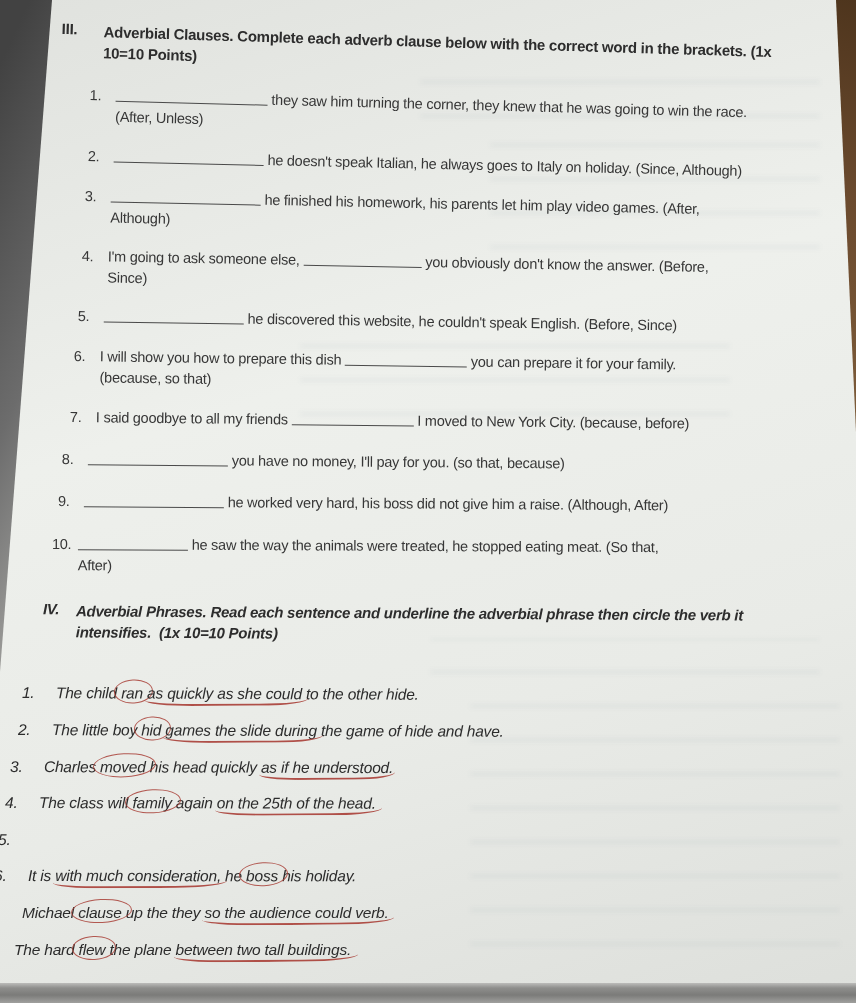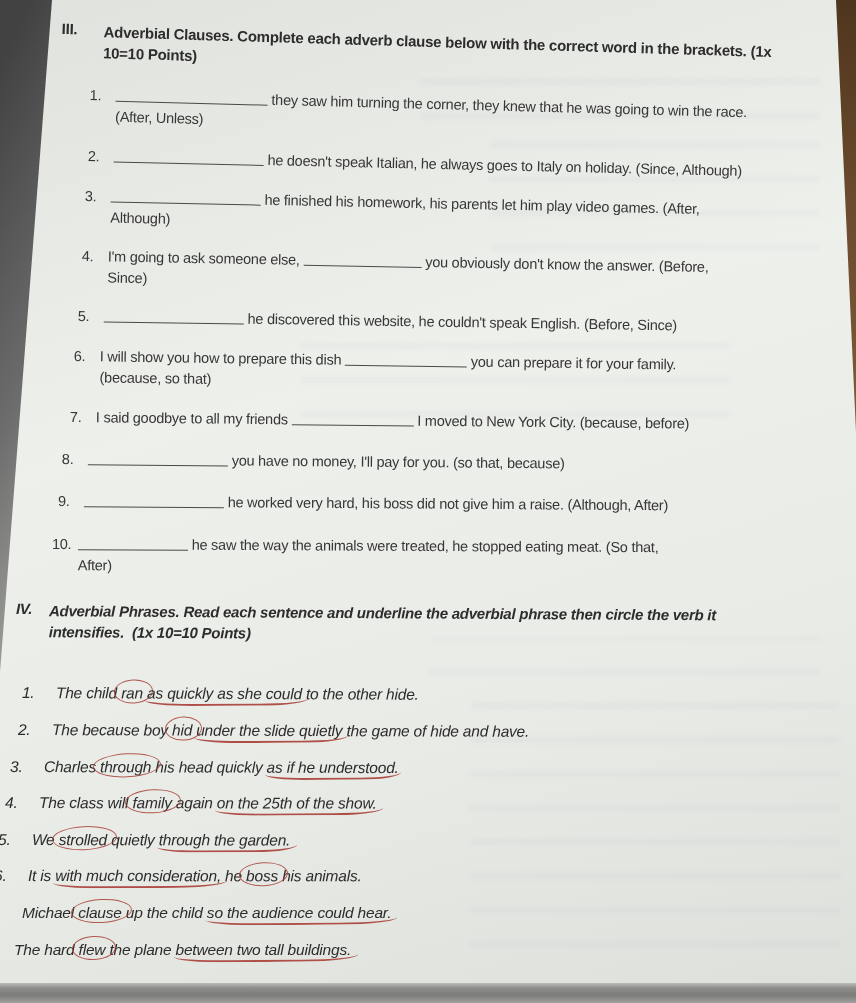--- a/index.html
+++ b/index.html
@@ -18,21 +18,21 @@
     background:repeating-linear-gradient(0deg,
       rgba(255,255,255,0) 0 13px,
       rgba(105,120,135,.09) 13px 19px,
       rgba(255,255,255,0) 19px 34px);
   }
   .content{position:absolute;inset:0;color:#373737;font-size:14.5px;letter-spacing:-0.25px;filter:blur(0.3px);}
   .hdr{position:absolute;display:flex;font-weight:bold;color:#2d2d2d;font-size:15px;transform-origin:0 0;}
   .hdr .num{flex:none;}
   .hdr3 .num{width:42px;}
   .hdr4{font-style:italic;}
-  .hdr4 .num{width:33px;}
+  .hdr4 .num{width:33px;margin-left:27px;}
   .line{white-space:pre;line-height:21px;}
   .item3{position:absolute;display:flex;transform-origin:0 0;line-height:21px;}
   .item3 .num{flex:none;width:26px;}
   .blank{display:inline-block;border-bottom:1.5px solid #4a4a4a;height:13px;vertical-align:-1px;}
   .item4{position:absolute;display:flex;font-style:italic;font-size:15.5px;letter-spacing:-0.2px;color:#2c2c2c;transform-origin:0 0;line-height:22px;}
   .item4 .num{flex:none;width:24px;margin-right:10px;}
   .sent{white-space:pre;position:relative;}
   
   .circ{position:relative;}
   .circ::after{
@@ -162,41 +162,40 @@
       </div>
     </div>
 
     <div id="s4-items">
         <div class="item4" style="left: 22px; top: 682px; transform: rotate(0.25deg);">
           <span class="num">1.</span>
           <span class="sent"><span>The child </span><span class="circ">ran</span><span> </span><span class="redu">as quickly as she could</span><span> to the other hide.</span></span>
         </div>
         <div class="item4" style="left: 18px; top: 719px; transform: rotate(0.2deg);">
           <span class="num">2.</span>
-          <span class="sent"><span>The because boy </span><span class="circ">hid</span><span> </span><span class="redu">under the slide quietly</span><span> the game of hide and have.</span></span>
+          <span class="sent"><span>The little boy </span><span class="circ">hid</span><span> </span><span class="redu">games the slide during</span><span> the game of hide and have.</span></span>
         </div>
         <div class="item4" style="left: 10px; top: 756px; transform: rotate(0.15deg);">
           <span class="num">3.</span>
-          <span class="sent"><span>Charles </span><span class="circ">through</span><span> his head quickly </span><span class="redu">as if he understood</span><span>.</span></span>
+          <span class="sent"><span>Charles </span><span class="circ">moved</span><span> his head quickly </span><span class="redu">as if he understood</span><span>.</span></span>
         </div>
         <div class="item4" style="left: 5px; top: 792px; transform: rotate(0.1deg);">
           <span class="num">4.</span>
-          <span class="sent"><span>The class will </span><span class="circ">family</span><span> again </span><span class="redu">on the 25th of the show.</span></span>
+          <span class="sent"><span>The class will </span><span class="circ">family</span><span> again </span><span class="redu">on the 25th of the head.</span></span>
         </div>
         <div class="item4" style="left: -2px; top: 829px; transform: rotate(0.1deg);">
           <span class="num">5.</span>
-          <span class="sent"><span>We </span><span class="circ">strolled</span><span> quietly </span><span class="redu">through the garden.</span></span>
         </div>
         <div class="item4" style="left: -6px; top: 865px; transform: rotate(0.05deg);">
           <span class="num">6.</span>
-          <span class="sent"><span>It is </span><span class="redu">with much consideration,</span><span> he </span><span class="circ">boss</span><span> his animals.</span></span>
+          <span class="sent"><span>It is </span><span class="redu">with much consideration,</span><span> he </span><span class="circ">boss</span><span> his holiday.</span></span>
         </div>
         <div class="item4" style="left: -12px; top: 902px; transform: rotate(0deg);">
           <span class="num">7.</span>
-          <span class="sent"><span>Michael </span><span class="circ">clause</span><span> up the child </span><span class="redu">so the audience could hear.</span></span>
+          <span class="sent"><span>Michael </span><span class="circ">clause</span><span> up the they </span><span class="redu">so the audience could verb.</span></span>
         </div>
         <div class="item4" style="left: -20px; top: 939px; transform: rotate(0deg);">
           <span class="num">8.</span>
           <span class="sent"><span>The hard </span><span class="circ">flew</span><span> the plane </span><span class="redu">between two tall buildings.</span></span>
         </div>
       </div>
 
   </div>
 
   <div class="edge-left"></div>

